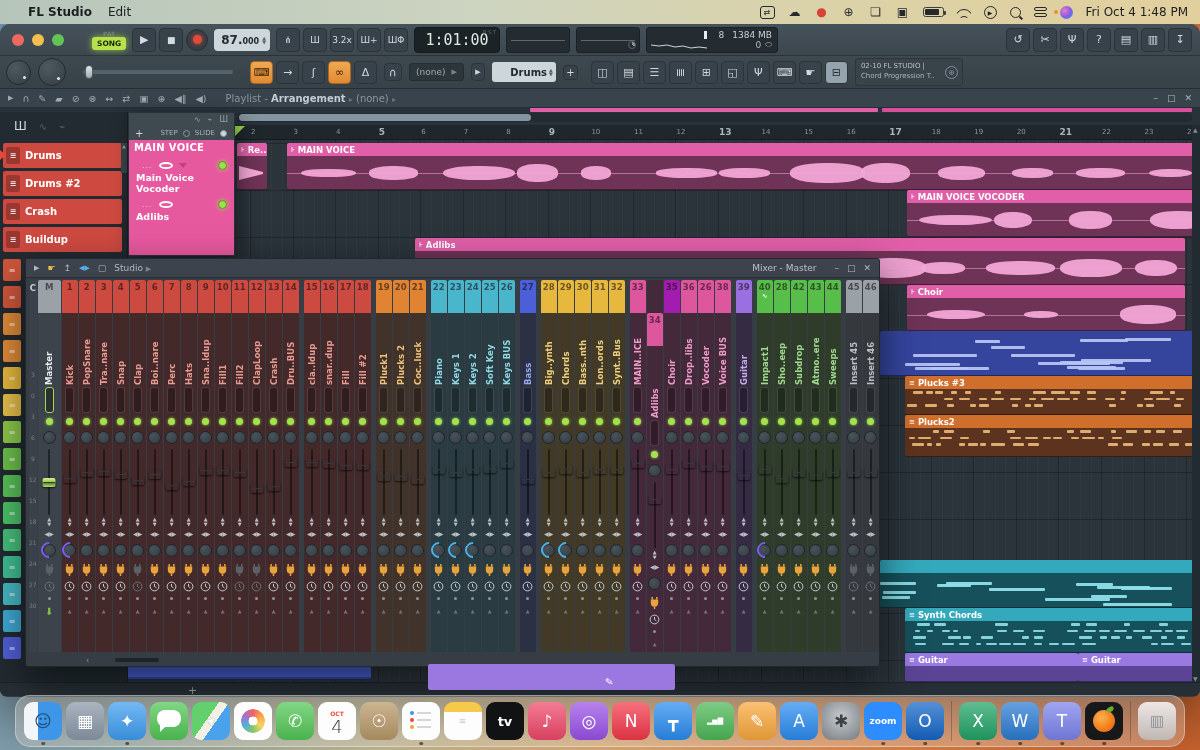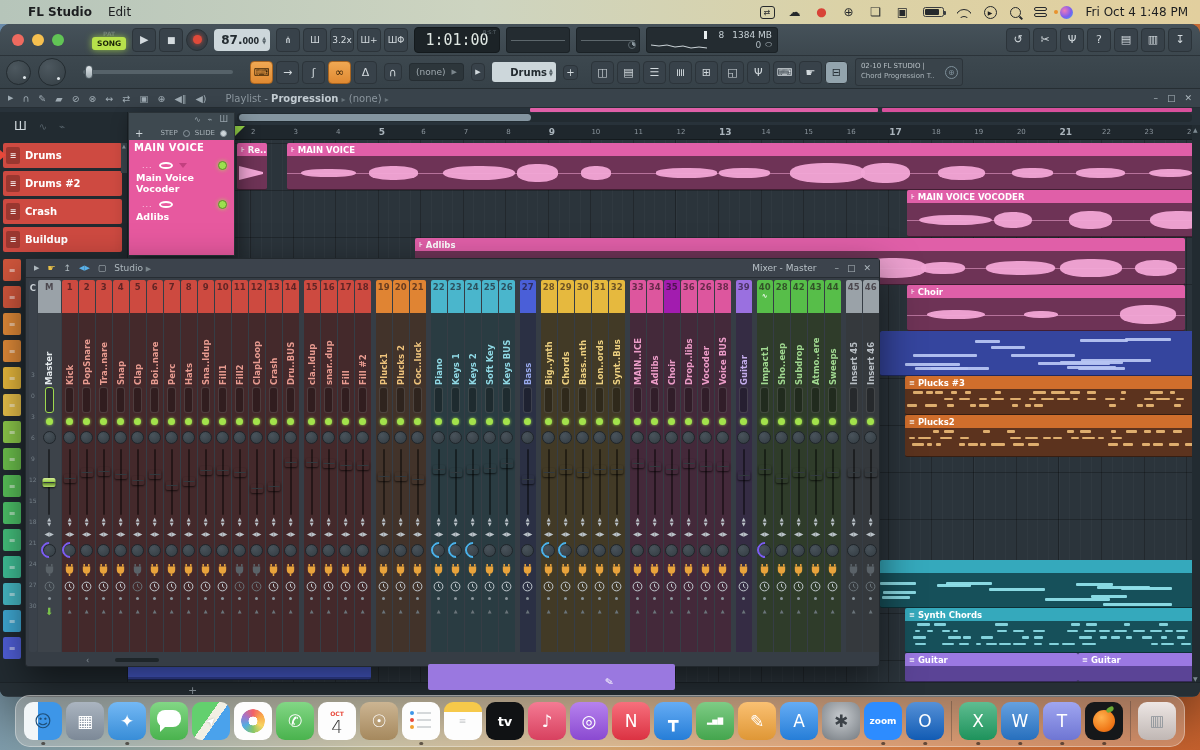--- a/index.html
+++ b/index.html
@@ -413,21 +413,21 @@
         <span class="plh-ic">⊗</span>
         <span class="plh-ic">↔</span>
         <span class="plh-ic">⇄</span>
         <span class="plh-ic">▣</span>
         <span class="plh-ic">⊕</span>
         <span class="plh-ic">◀‖</span>
       </span>
     <span class="plh-ic">◀)</span>
     <span class="plh-title">
       <span>Playlist -</span>
-      <b>Progression</b>
+      <b>Arrangement</b>
       <span class="sep">▸</span>
       <span>(none)</span>
       <span class="sep">▸</span>
     </span>
     <span class="winbtns">
       <span>–</span>
       <span>□</span>
       <span>✕</span>
     </span>
   </div>
@@ -2386,21 +2386,21 @@
                 <path d="M5.5 5.5V2.9M5.5 5.5l1.9 1.3" stroke="#c2cad0" stroke-width="1"></path>
               </svg>
             </div>
             <div class="r r-dots">
               <i></i>
             </div>
             <div class="r r-tri">
               <span style="font-size: 5px; color: rgb(106, 116, 122);">▲</span>
             </div>
           </div>
-          <div class="strip" style="background: rgb(68, 41, 58);">
+          <div class="strip" style="background: rgb(68, 41, 58); justify-content: flex-end;">
             <div class="sh" style="background: rgb(221, 86, 158);">
               <span>34</span>
             </div>
             <div class="sn">
               <span style="color: rgb(236, 156, 200);">Adlibs</span>
             </div>
             <div class="r r-meter">
               <div class="meterslot"></div>
             </div>
             <div class="r r-led">

